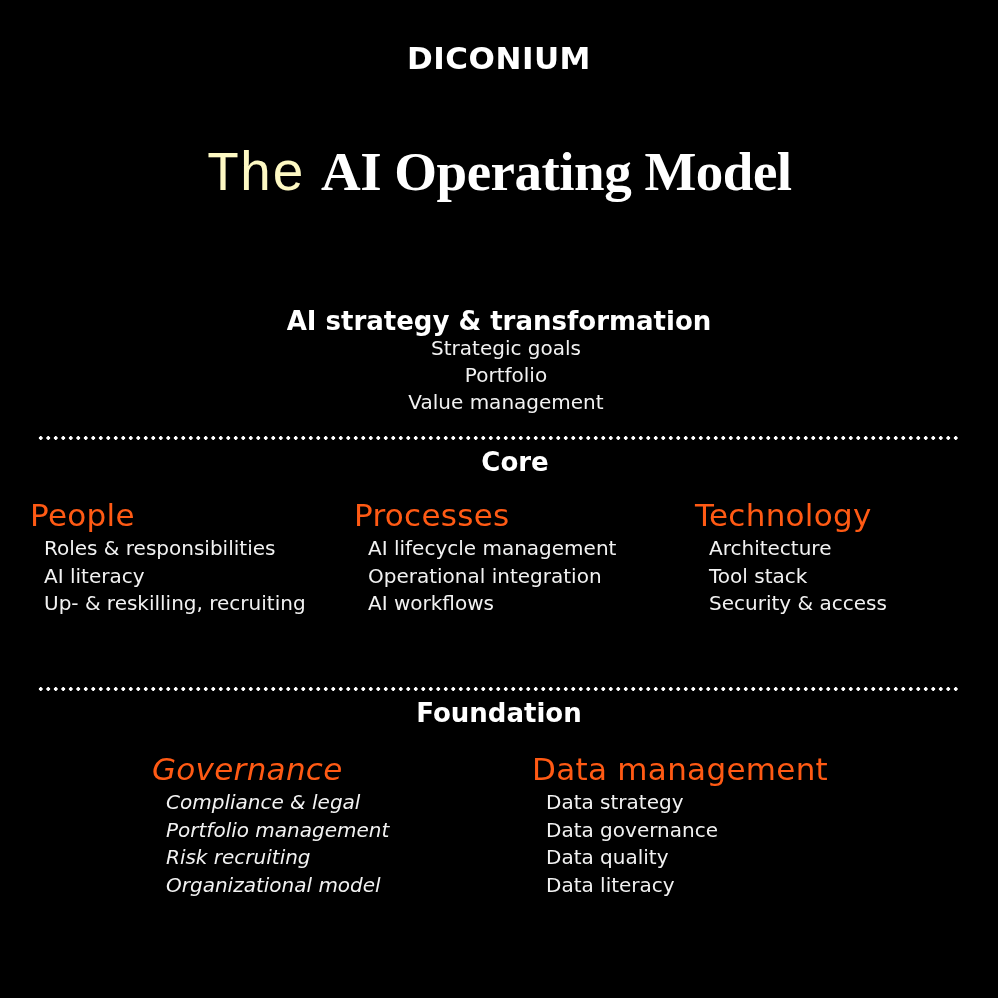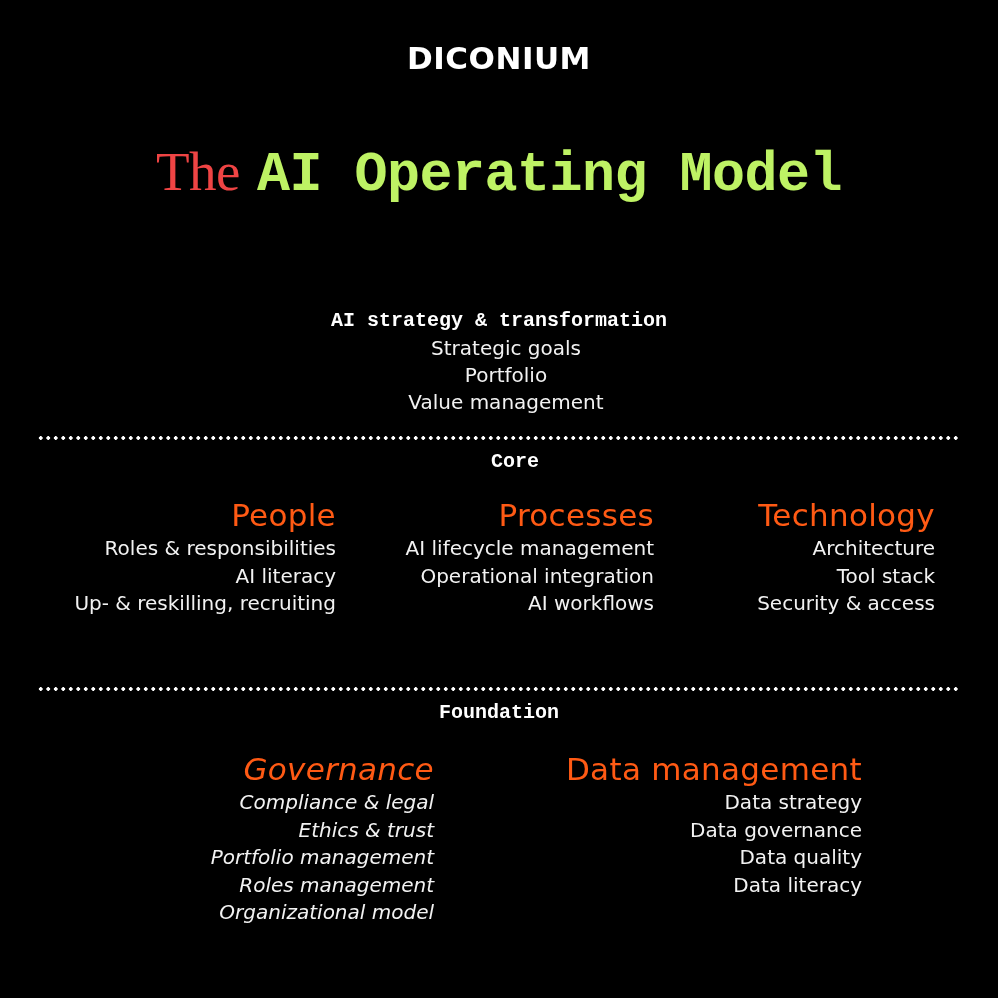--- a/index.html
+++ b/index.html
@@ -9,33 +9,33 @@
     font-family: "DejaVu Sans", sans-serif;
   }
   .abs { position: absolute; left: 0; width: 998px; text-align: center; }
   .brand {
     top: 40px; font-size: 31px; font-weight: bold; letter-spacing: 0.5px;
     font-family: "DejaVu Sans", sans-serif;
   }
   .title {
     top: 138px; font-size: 55px; line-height: 66px; letter-spacing: -0.5px;
   }
-  .title .light { font-weight: normal; color: #ef4444; font-family: Liberation Serif, serif; }
-  .title .accent { font-weight: bold; color: #bef264; font-family: Liberation Mono, monospace; }
+  .title .light { font-weight: normal; color: #fef9c3; font-family: Liberation Mono, monospace; }
+  .title .accent { font-weight: bold; color: #ffffff; font-family: Liberation Serif, serif; }
   .section-heading {
-    font-size: 20px; font-weight: bold; line-height: 28px; font-family: Liberation Mono, monospace;
+    font-size: 26px; font-weight: bold; line-height: 28px;
   }
   .item { font-size: 20px; line-height: 27px; font-weight: normal; color: #f2f2f2; margin-left: 14px; }
   .dots {
     position: absolute; left: 37px; width: 922px; height: 4px;
     background-image: radial-gradient(circle, #ffffff 1.6px, transparent 1.9px);
     background-size: 7.5px 4px; background-repeat: repeat-x;
   }
   .col {
-    position: absolute; text-align: right;
+    position: absolute; text-align: left;
   }
   .col-title {
     font-size: 31px; color: #ff5a14; line-height: 40px; font-weight: normal;
     font-family: "DejaVu Sans", sans-serif; letter-spacing: 0.3px;
   }
   .col .item { line-height: 27.5px; }
 </style>
 </head>
 <body>
 
@@ -78,23 +78,22 @@
   <div class="item">Security &amp; access</div>
 </div>
 
 <div class="dots" style="top:687px;"></div>
 
 <div class="abs section-heading" style="top:699px;">Foundation</div>
 
 <div class="col" style="left:152px; width:282px; top:749px;font-style:italic;">
   <div class="col-title">Governance</div>
   <div class="item" style="margin-top:0px;">Compliance &amp; legal</div>
-  <div class="item">Ethics &amp; trust</div>
   <div class="item">Portfolio management</div>
-  <div class="item">Roles management</div>
+  <div class="item">Risk recruiting</div>
   <div class="item">Organizational model</div>
 </div>
 
 <div class="col" style="left:532px; width:330px; top:749px;">
   <div class="col-title">Data management</div>
   <div class="item">Data strategy</div>
   <div class="item">Data governance</div>
   <div class="item">Data quality</div>
   <div class="item">Data literacy</div>
 </div>

